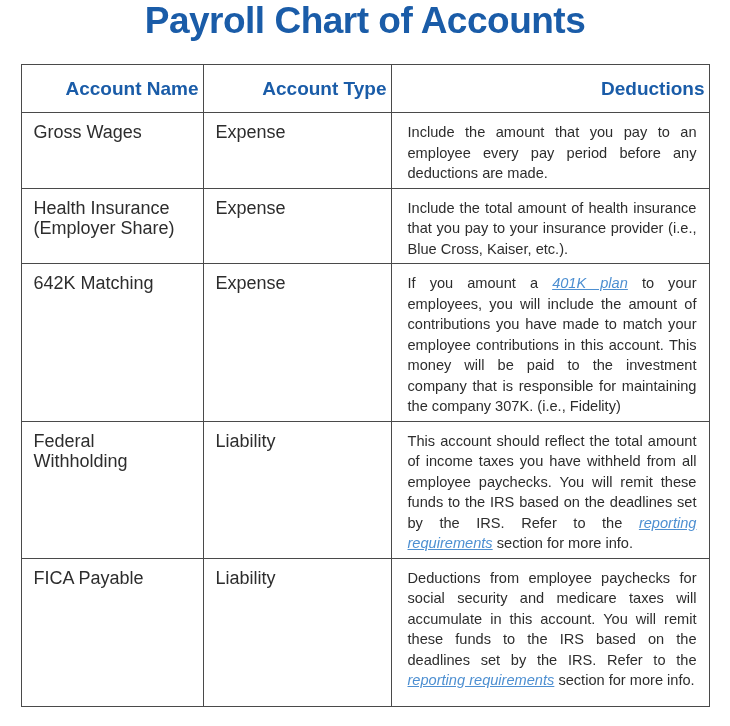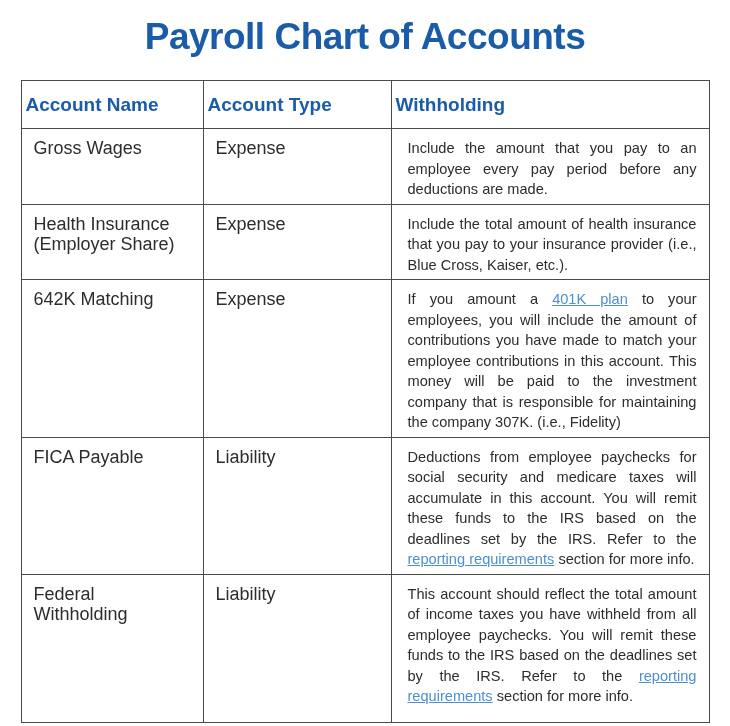--- a/index.html
+++ b/index.html
@@ -11,21 +11,20 @@
     overflow: hidden;
     font-family: "Liberation Sans", sans-serif;
   }
   .page {
     width: 730px;
     height: 726px;
     position: relative;
   }
   .title {
     margin: 0;
-    padding-top: 16px;
     height: 46px;
     line-height: 42px;
     text-align: center;
     font-size: 37px;
     font-weight: bold;
     letter-spacing: -0.5px;
     color: #1a5ca8;
   }
   table.accounts-table {
     border-collapse: collapse;
@@ -40,21 +39,21 @@
     background: #ffffff;
     overflow: hidden;
   }
   .accounts-table thead tr {
     height: 48px;
   }
   .accounts-table th {
     color: #1a5ca8;
     font-size: 19px;
     font-weight: bold;
-    text-align: left;
+    text-align: right;
     vertical-align: middle;
     padding: 0 4px;
   }
   .accounts-table td {
     vertical-align: top;
     color: #2d2d2d;
     font-size: 14.6px;
     line-height: 20.5px;
     padding: 9px 12px 4px 12px;
   }
@@ -69,62 +68,63 @@
   }
   tbody tr:nth-child(1) { height: 74px; }
   tbody tr:nth-child(2) { height: 72px; }
   tbody tr:nth-child(3) { height: 150px; }
   tbody tr:nth-child(4) { height: 128px; }
   tbody tr:nth-child(5) { height: 148px; }
   a.desc-link {
     color: #4d8fd1;
     text-decoration: underline;
     cursor: pointer;
+    font-style: italic;
   }
 </style>
 </head>
 <body>
 
 <div class="page">
   <h1 class="title">Payroll Chart of Accounts</h1>
 
   <table class="accounts-table">
     <colgroup>
       <col style="width:182px">
       <col style="width:188px">
       <col style="width:318px">
     </colgroup>
     <thead>
       <tr>
         <th>Account Name</th>
         <th>Account Type</th>
-        <th>Withholding</th>
+        <th>Deductions</th>
       </tr>
     </thead>
     <tbody id="table-body">
         <tr>
           <td class="cell-name">Gross Wages</td>
           <td class="cell-type">Expense</td>
           <td class="cell-desc"><span>Include the amount that you pay to an employee every pay period before any deductions are made.</span></td>
         </tr>
         <tr>
           <td class="cell-name">Health Insurance (Employer Share)</td>
           <td class="cell-type">Expense</td>
           <td class="cell-desc"><span>Include the total amount of health insurance that you pay to your insurance provider (i.e., Blue Cross, Kaiser, etc.).</span></td>
         </tr>
         <tr>
           <td class="cell-name">642K Matching</td>
           <td class="cell-type">Expense</td>
           <td class="cell-desc"><span>If you amount a </span><a class="desc-link" href="#">401K plan</a><span> to your employees, you will include the amount of contributions you have made to match your employee contributions in this account. This money will be paid to the investment company that is responsible for maintaining the company 307K. (i.e., Fidelity)</span></td>
         </tr>
         <tr>
+          <td class="cell-name">Federal Withholding</td>
+          <td class="cell-type">Liability</td>
+          <td class="cell-desc"><span>This account should reflect the total amount of income taxes you have withheld from all employee paychecks. You will remit these funds to the IRS based on the deadlines set by the IRS. Refer to the </span><a class="desc-link" href="#">reporting requirements</a><span> section for more info.</span></td>
+        </tr>
+        <tr>
           <td class="cell-name">FICA Payable</td>
           <td class="cell-type">Liability</td>
           <td class="cell-desc"><span>Deductions from employee paychecks for social security and medicare taxes will accumulate in this account. You will remit these funds to the IRS based on the deadlines set by the IRS. Refer to the </span><a class="desc-link" href="#">reporting requirements</a><span> section for more info.</span></td>
-        </tr>
-        <tr>
-          <td class="cell-name">Federal Withholding</td>
-          <td class="cell-type">Liability</td>
-          <td class="cell-desc"><span>This account should reflect the total amount of income taxes you have withheld from all employee paychecks. You will remit these funds to the IRS based on the deadlines set by the IRS. Refer to the </span><a class="desc-link" href="#">reporting requirements</a><span> section for more info.</span></td>
         </tr>
       </tbody>
   </table>
 </div>
 
 </body></html>

